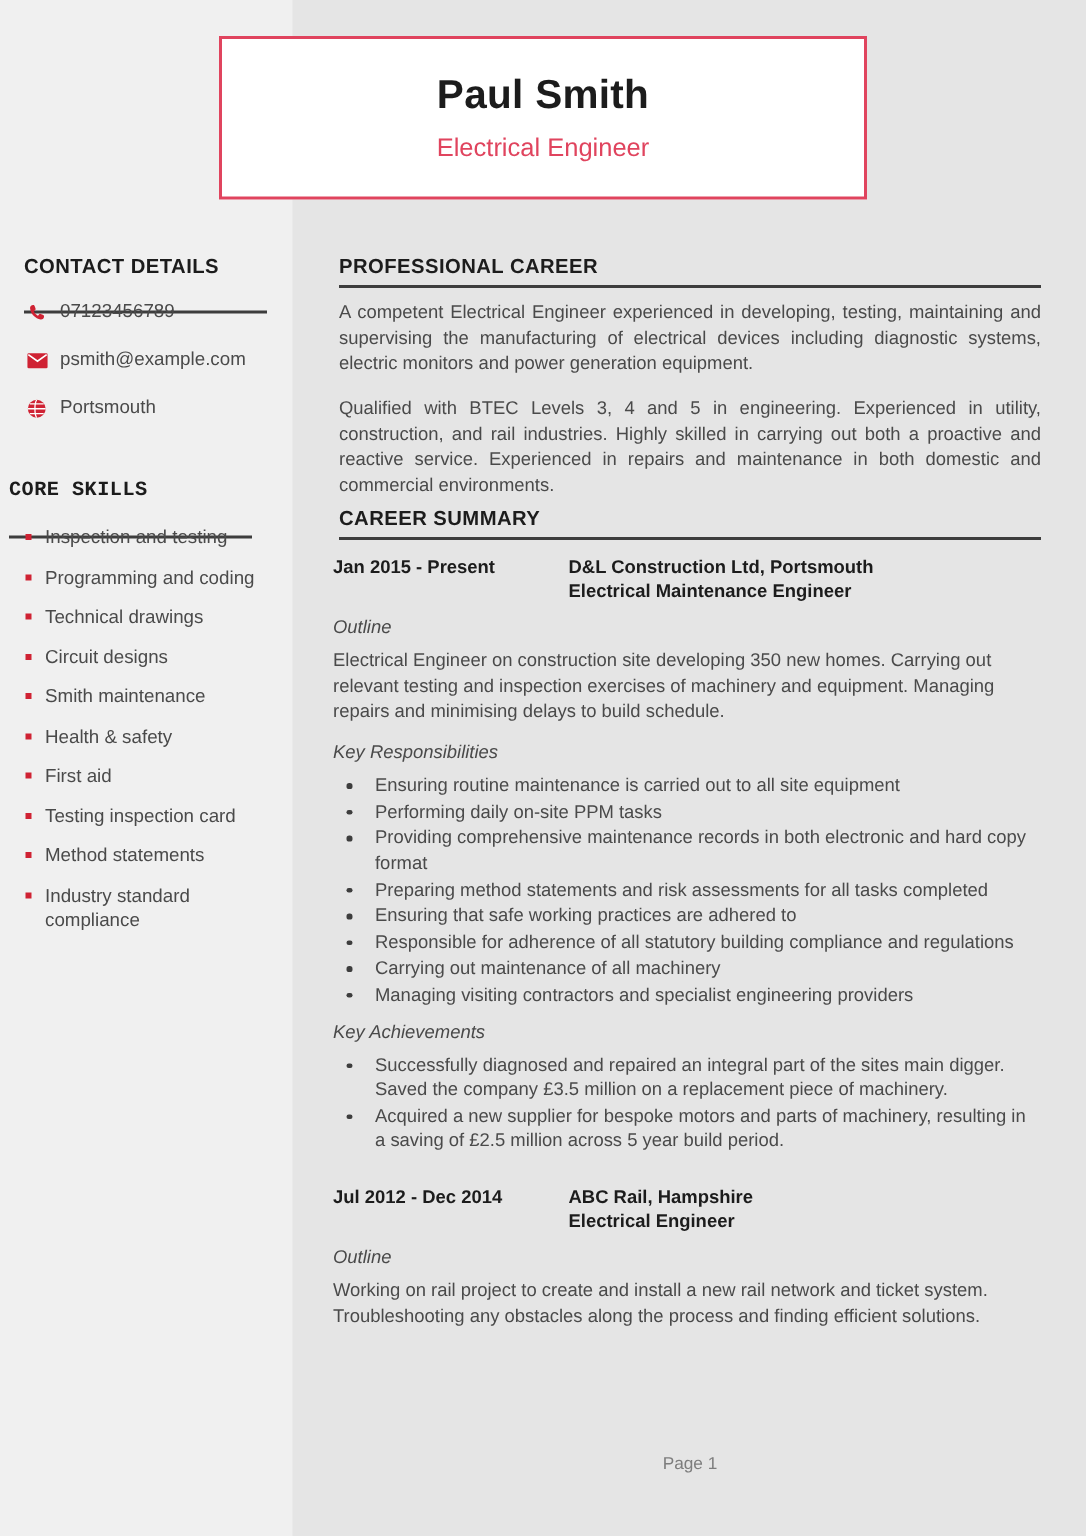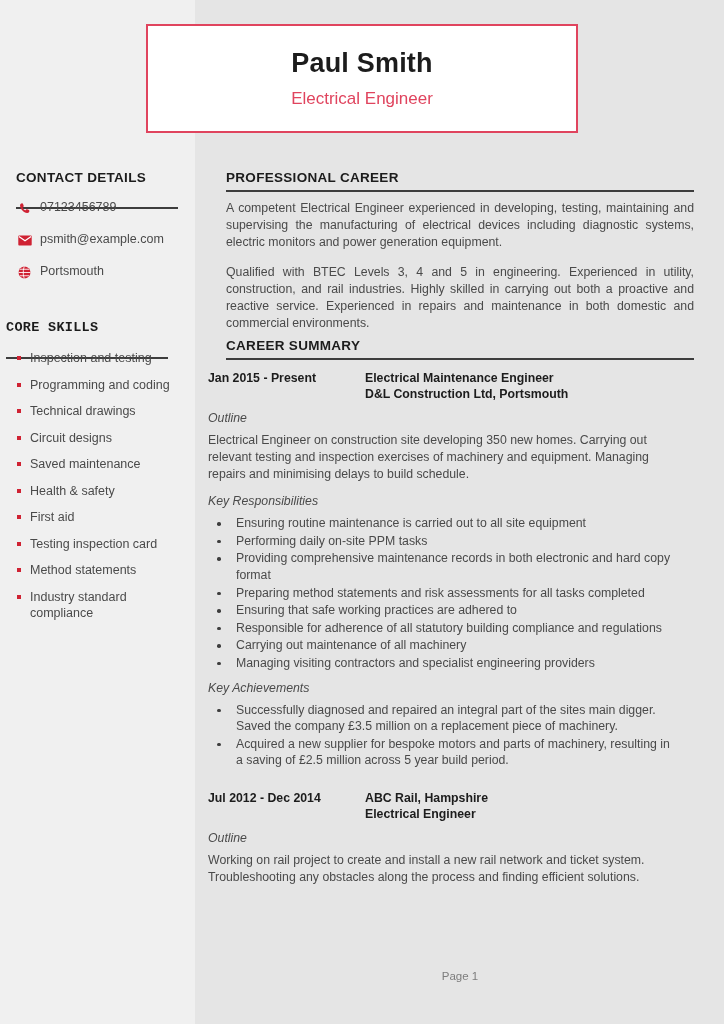--- a/index.html
+++ b/index.html
@@ -148,21 +148,21 @@
     width: 468px;
   }
   .para {
     font-size: 12.3px;
     line-height: 1.38;
     color: #4a4a4a;
     text-align: justify;
     margin: 0 0 13px 0;
   }
 
-  .jobs { position: absolute; left: 208px; top: 370px; width: 468px; }
+  .jobs { position: absolute; left: 222px; top: 370px; width: 468px; }
   .job-head {
     display: flex;
     margin-bottom: 4px;
   }
   .job-dates {
     width: 157px;
     min-width: 157px;
     font-size: 12.3px;
     font-weight: bold;
     color: #1c1c1c;
@@ -273,21 +273,21 @@
 
   <div id="skills-heading-wrap">
     <div class="side-h">CORE SKILLS</div>
   </div>
 
   <ul class="skills-list">
     <li class="skill-item">Inspection and testing</li>
     <li class="skill-item">Programming and coding</li>
     <li class="skill-item">Technical drawings</li>
     <li class="skill-item">Circuit designs</li>
-    <li class="skill-item">Saved maintenance</li>
+    <li class="skill-item">Smith maintenance</li>
     <li class="skill-item">Health &amp; safety</li>
     <li class="skill-item">First aid</li>
     <li class="skill-item">Testing inspection card</li>
     <li class="skill-item">Method statements</li>
     <li class="skill-item">Industry standard compliance</li>
   </ul>
 
   <div id="profile-heading-wrap">
     <div class="main-h">PROFESSIONAL CAREER</div>
   </div>
@@ -299,22 +299,22 @@
   <div id="career-heading-wrap">
     <div class="main-h">CAREER SUMMARY</div>
   </div>
 
   <div class="jobs">
 
     <div>
       <div class="job-head">
         <div class="job-dates">Jan 2015 - Present</div>
         <div>
+          <div class="job-meta">D&amp;L Construction Ltd, Portsmouth</div>
           <div class="job-meta">Electrical Maintenance Engineer</div>
-          <div class="job-meta">D&amp;L Construction Ltd, Portsmouth</div>
         </div>
       </div>
       <div class="sub-label">Outline</div>
       <div class="job-outline">Electrical Engineer on construction site developing 350 new homes. Carrying out relevant testing and inspection exercises of machinery and equipment. Managing repairs and minimising delays to build schedule.</div>
 
       <div class="sub-label">Key Responsibilities</div>
       <ul class="bullets">
         <li>Ensuring routine maintenance is carried out to all site equipment</li>
         <li>Performing daily on-site PPM tasks</li>
         <li>Providing comprehensive maintenance records in both electronic and hard copy format</li>

